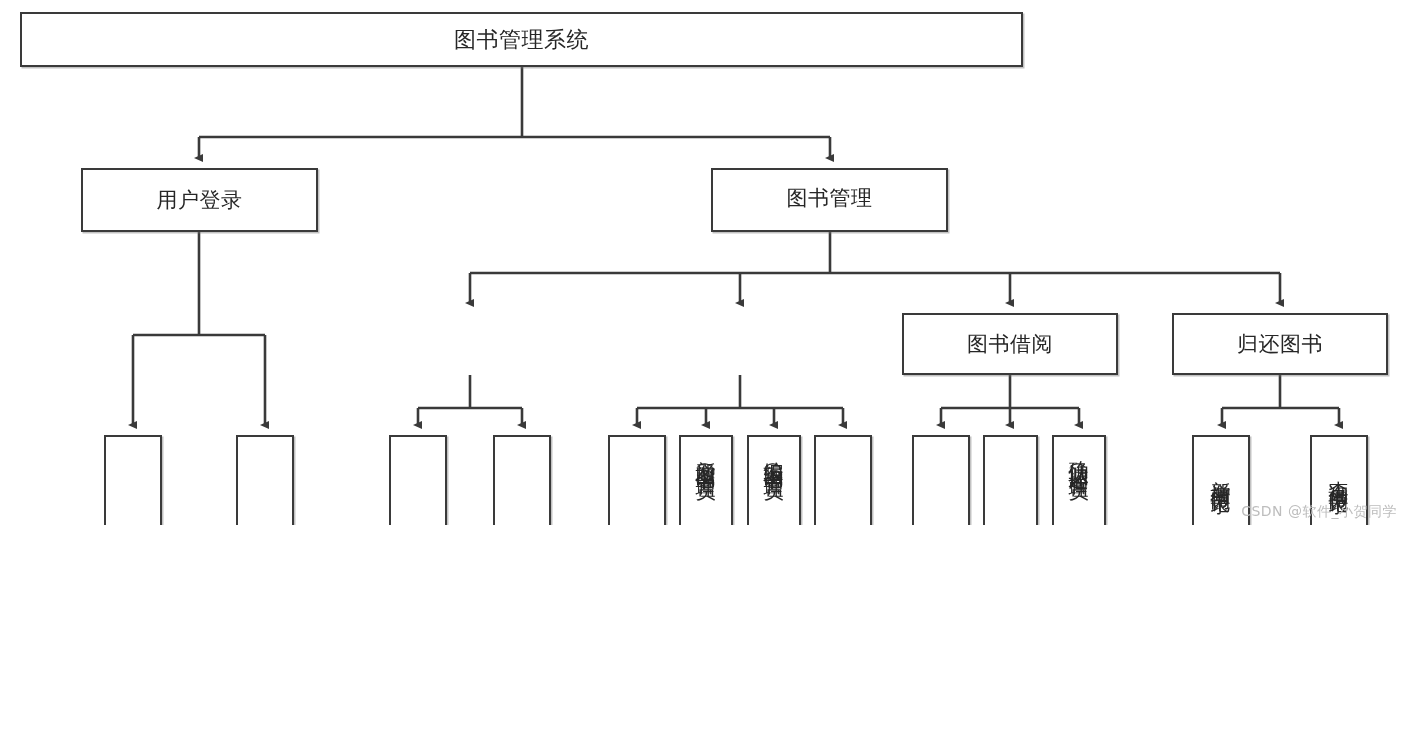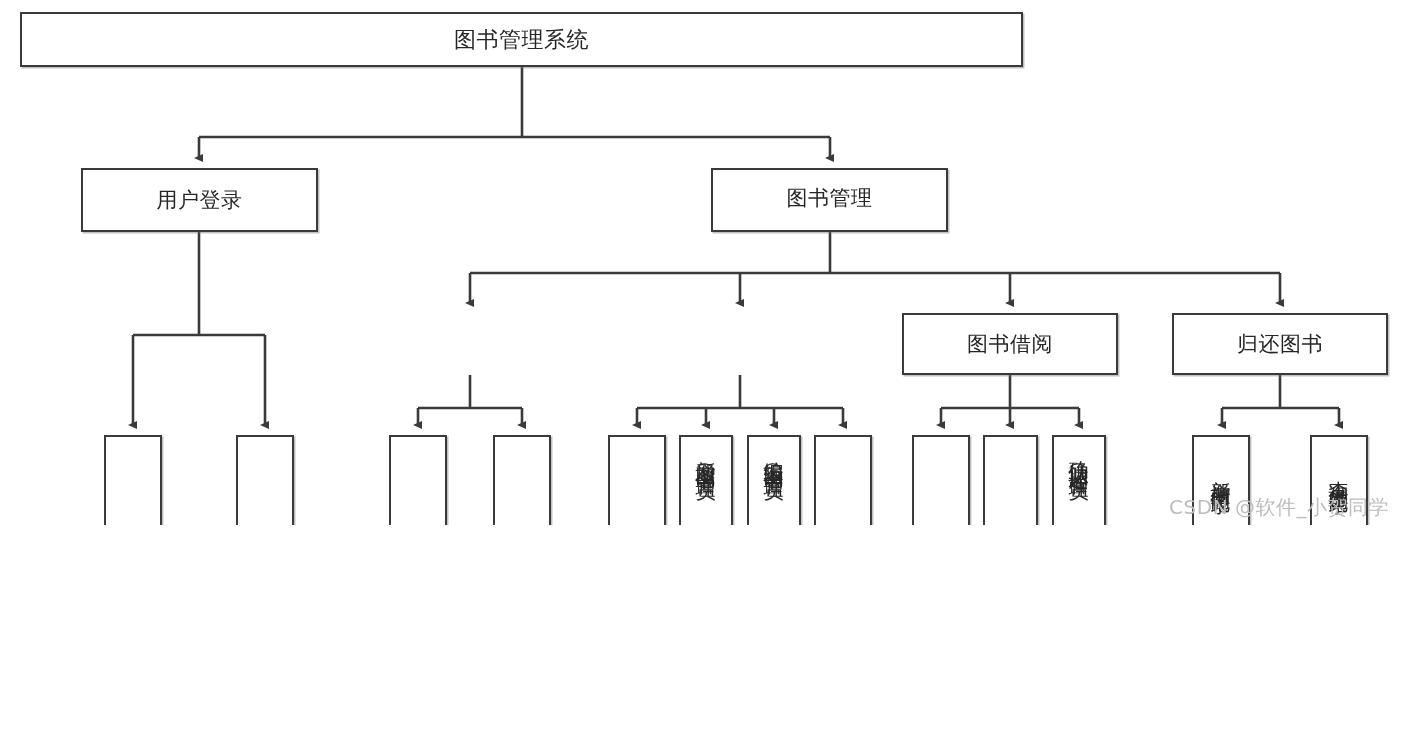--- a/index.html
+++ b/index.html
@@ -63,23 +63,23 @@
     line-height: 1.1;
     letter-spacing: 3px;
     margin: 0 auto;
     white-space: nowrap;
   }
   .node.v.tall .label {
     margin-top: 0;
   }
   .watermark {
     position: absolute;
-    right: 16px;
+    right: 8px;
     bottom: 4px;
-    font-size: 20px;
+    font-size: 14px;
     color: #bdbdbd;
     letter-spacing: 0.5px;
     white-space: nowrap;
     user-select: none;
   }
 </style>
 </head>
 <body>
 
 <div id="canvas">

